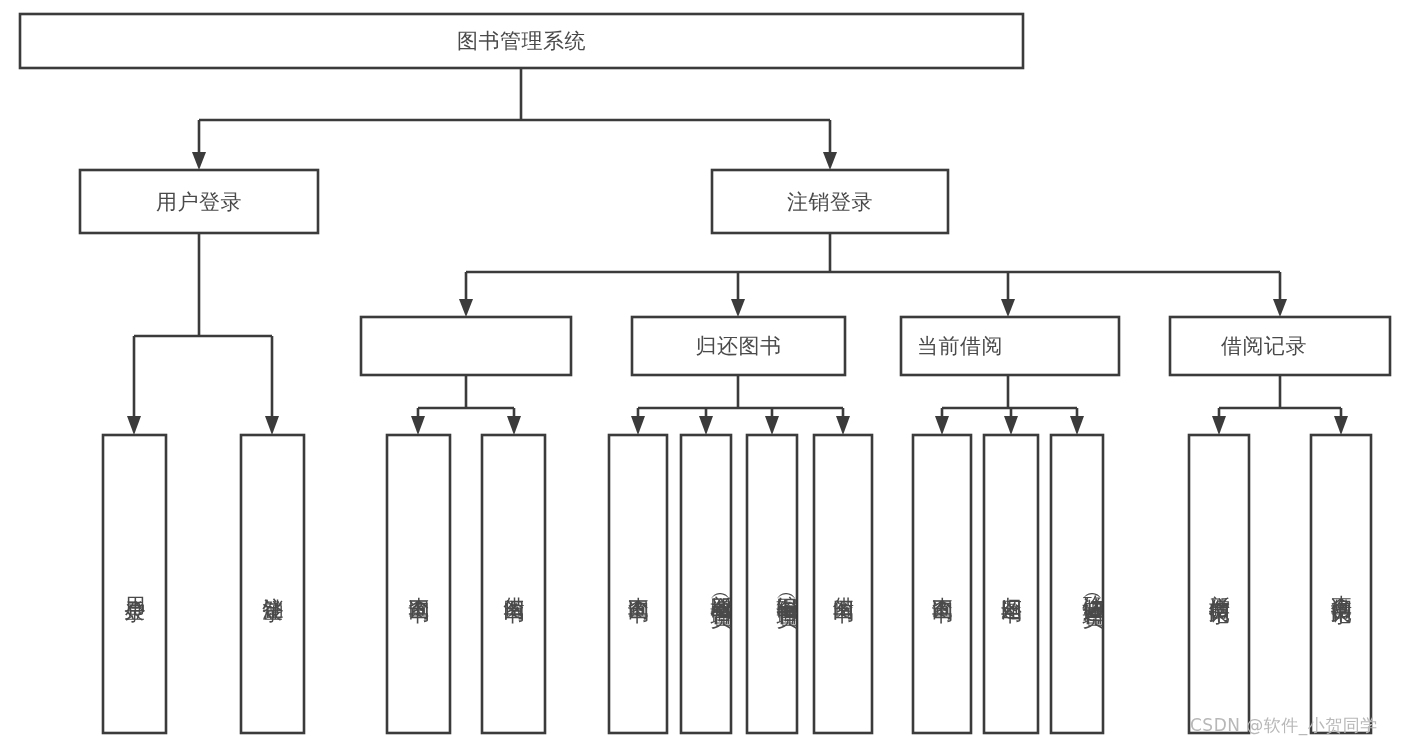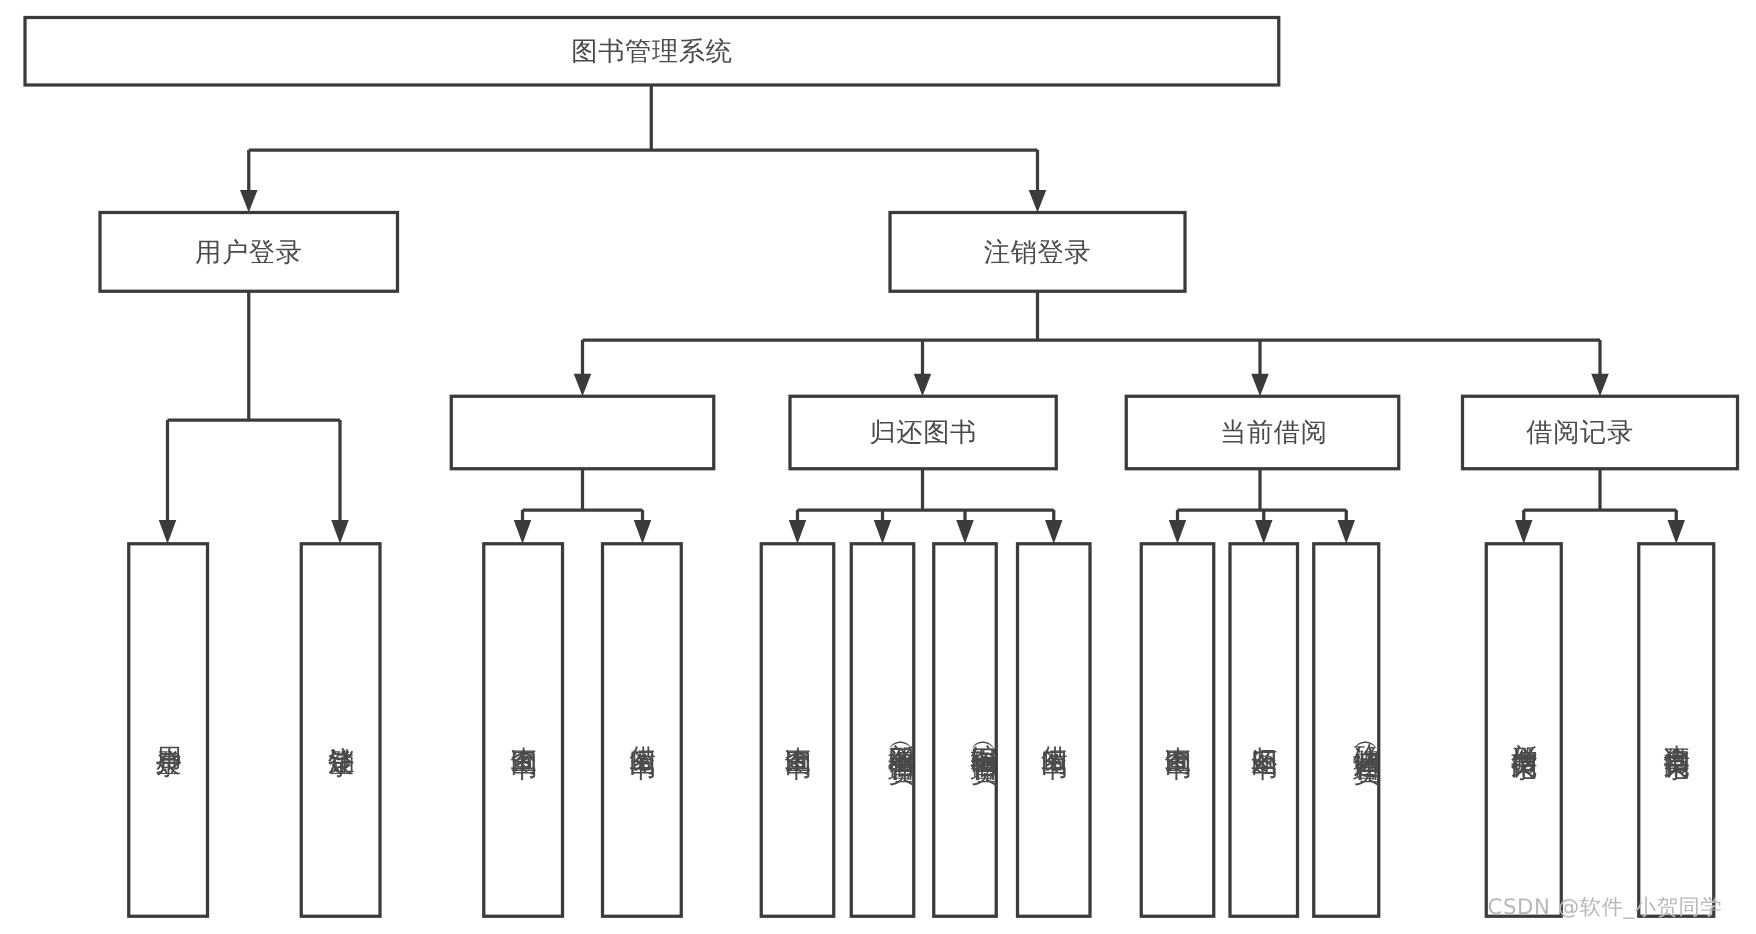--- a/index.html
+++ b/index.html
@@ -198,21 +198,21 @@
 
   <div class="node-label label-horizontal" style="left:20px; top:14px; width:1003px; height:54px;">图书管理系统</div>
 
   <div class="node-label label-horizontal" style="left:80px; top:170px; width:238px; height:63px;">用户登录</div>
 
   <div class="node-label label-horizontal" style="left:712px; top:170px; width:236px; height:63px;">注销登录</div>
 
 
   <div class="node-label label-horizontal" style="left:632px; top:317px; width:213px; height:58px;">归还图书</div>
 
-  <div class="node-label label-horizontal" style="left:910px; top:317px; width:218px; height:58px;">当前借阅</div>
+  <div class="node-label label-horizontal" style="left:851px; top:317px; width:218px; height:58px;">当前借阅</div>
 
   <div class="node-label label-horizontal" style="left:1170px; top:317px; width:188px; height:58px;">借阅记录</div>
 
   <div class="node-label label-vertical center-v" style="left:103px; top:435px; width:63px; height:298px;">用户登录</div>
 
   <div class="node-label label-vertical center-v" style="left:241px; top:435px; width:63px; height:298px;">注销登录</div>
 
   <div class="node-label label-vertical center-v" style="left:387px; top:435px; width:63px; height:298px;">查询图书</div>
 
   <div class="node-label label-vertical center-v" style="left:482px; top:435px; width:63px; height:298px;">借阅图书</div>

